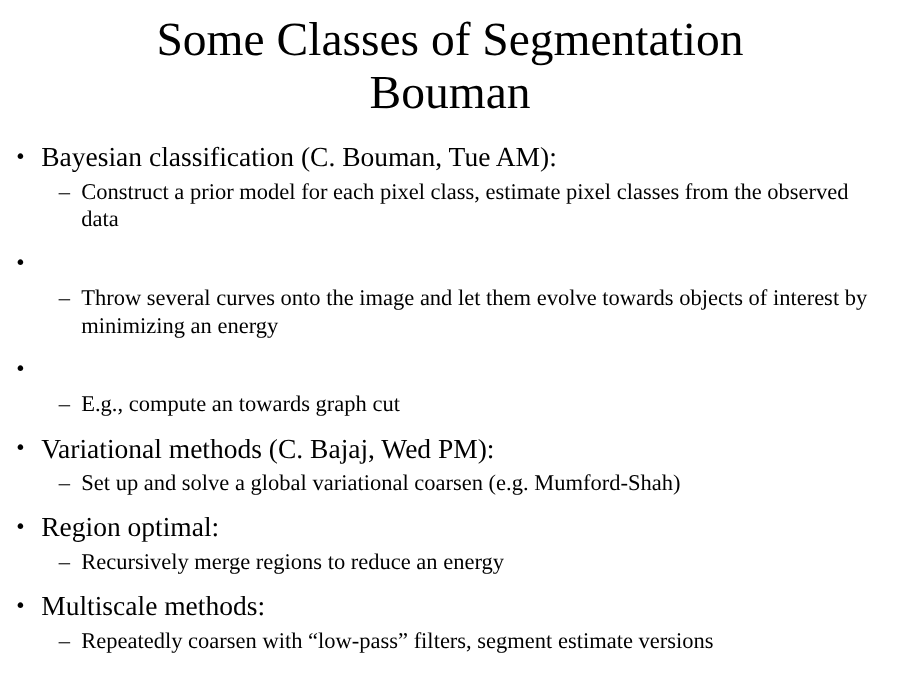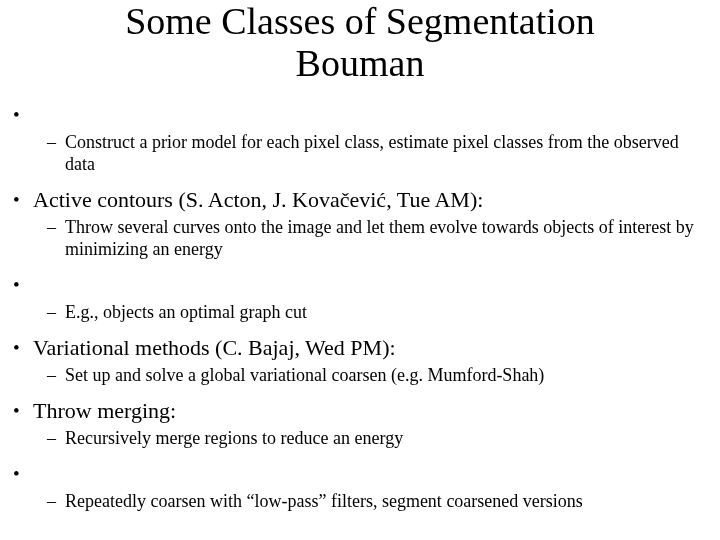--- a/index.html
+++ b/index.html
@@ -11,20 +11,21 @@
     position: relative;
     width: 720px;
     height: 540px;
     background: #ffffff;
     color: #000000;
     font-family: "Liberation Serif", "DejaVu Serif", serif;
     overflow: hidden;
     box-sizing: border-box;
   }
   .title {
+    padding-top: 11px;
     text-align: center;
     font-size: 38px;
     line-height: 42px;
     font-weight: 400;
   }
   .content {
     margin-top: 17px;
     padding-right: 22px;
   }
   .item {
@@ -61,85 +62,86 @@
 
 <div class="slide">
   <div class="title">
     <div>Some Classes of Segmentation</div>
     <div>Bouman</div>
   </div>
   <div class="content" id="bullet-list">
   <div class="item">
     <div class="l1">
       <span class="marker">•</span>
+      <span class="l1-text">Bayesian classification (C. Bouman, Tue AM):</span>
     </div>
     <div class="subs">
   <div class="sub">
     <span class="marker">–</span>
     <span class="sub-text">Construct a prior model for each pixel class, estimate pixel classes from the observed data</span>
   </div>
 </div>
   </div>
 
   <div class="item">
     <div class="l1">
       <span class="marker">•</span>
-      <span class="l1-text">Active contours (S. Acton, J. Kovačević, Tue AM):</span>
     </div>
     <div class="subs">
   <div class="sub">
     <span class="marker">–</span>
     <span class="sub-text">Throw several curves onto the image and let them evolve towards objects of interest by minimizing an energy</span>
   </div>
 </div>
   </div>
 
   <div class="item">
     <div class="l1">
       <span class="marker">•</span>
     </div>
     <div class="subs">
   <div class="sub">
     <span class="marker">–</span>
-    <span class="sub-text">E.g., objects an optimal graph cut</span>
+    <span class="sub-text">E.g., compute an towards graph cut</span>
   </div>
 </div>
   </div>
 
   <div class="item">
     <div class="l1">
       <span class="marker">•</span>
       <span class="l1-text">Variational methods (C. Bajaj, Wed PM):</span>
     </div>
     <div class="subs">
   <div class="sub">
     <span class="marker">–</span>
     <span class="sub-text">Set up and solve a global variational coarsen (e.g. Mumford-Shah)</span>
   </div>
 </div>
   </div>
 
   <div class="item">
     <div class="l1">
       <span class="marker">•</span>
-      <span class="l1-text">Throw merging:</span>
+      <span class="l1-text">Region optimal:</span>
     </div>
     <div class="subs">
   <div class="sub">
     <span class="marker">–</span>
     <span class="sub-text">Recursively merge regions to reduce an energy</span>
   </div>
 </div>
   </div>
 
   <div class="item">
     <div class="l1">
       <span class="marker">•</span>
+      <span class="l1-text">Multiscale methods:</span>
     </div>
     <div class="subs">
   <div class="sub">
     <span class="marker">–</span>
-    <span class="sub-text">Repeatedly coarsen with “low-pass” filters, segment coarsened versions</span>
+    <span class="sub-text">Repeatedly coarsen with “low-pass” filters, segment estimate versions</span>
   </div>
 </div>
   </div>
 </div>
 </div>
 
 </body></html>

